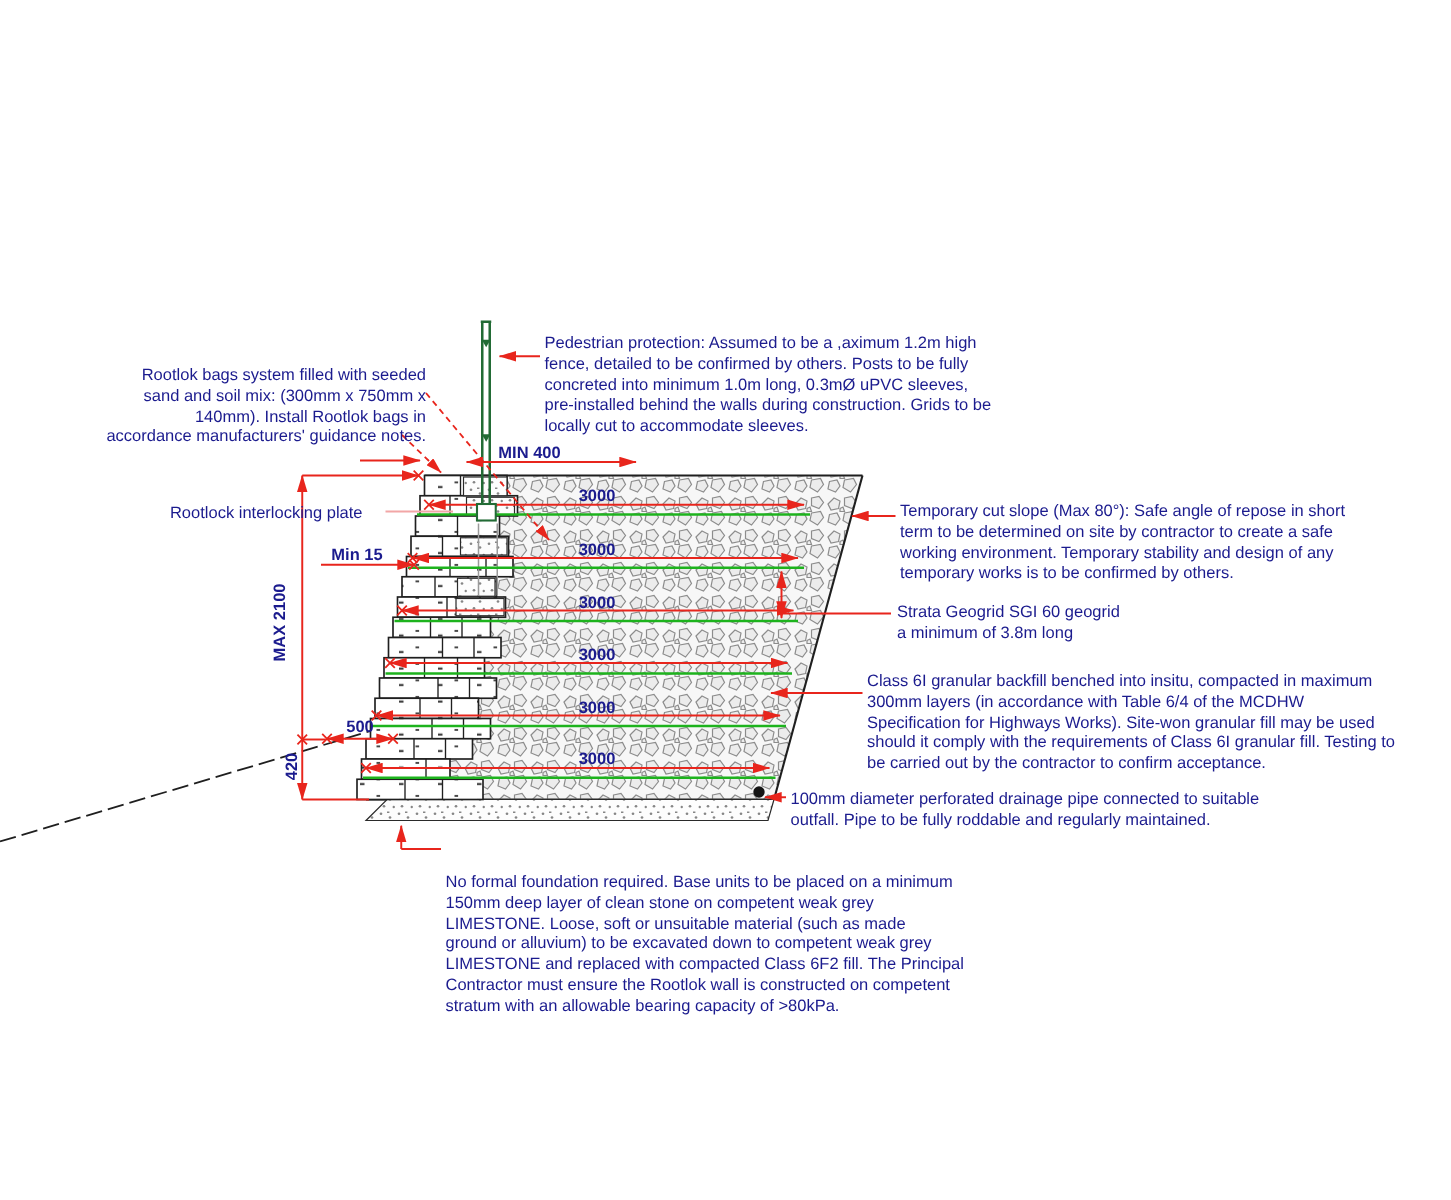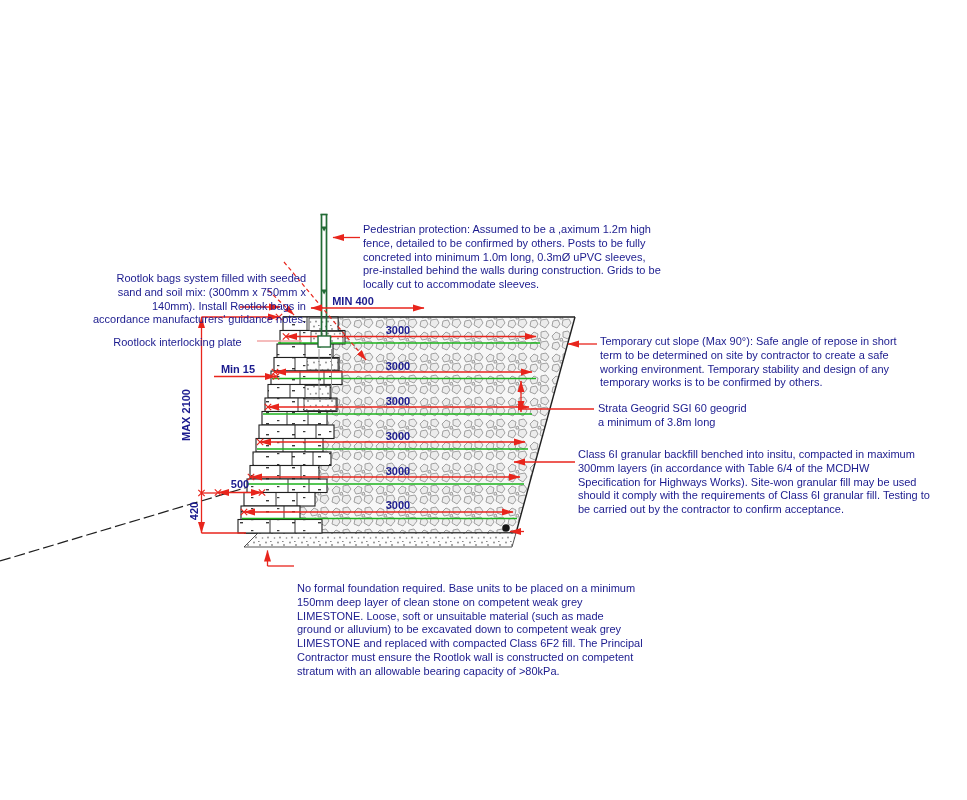--- a/index.html
+++ b/index.html
@@ -185,47 +185,49 @@
   <text class="dim" x="398" y="405" text-anchor="middle">3000</text>
   <text class="dim" x="398" y="440" text-anchor="middle">3000</text>
   <text class="dim" x="398" y="475" text-anchor="middle">3000</text>
   <text class="dim" x="398" y="509" text-anchor="middle">3000</text>
   <text class="dim" x="238" y="373" text-anchor="middle">Min 15</text>
   <text class="dim" x="240" y="488" text-anchor="middle">500</text>
   <text class="dim" transform="translate(190 415) rotate(-90)" text-anchor="middle">MAX 2100</text>
   <text class="dim" transform="translate(198 511) rotate(-90)" text-anchor="middle">420</text>
 </svg>
 
-<div class="ann right" style="left:46px;top:244px;width:260px;margin-top:28px;">Rootlok bags system filled with seeded
+<div class="ann right" style="left:24px;top:244px;width:260px;">Rootlok bags system filled with seeded
 sand and soil mix: (300mm x 750mm x
 140mm). Install Rootlok bags in
 accordance manufacturers' guidance notes.</div>
 
 <div class="ann right" style="left:100px;top:336px;width:155px;text-align:center;">Rootlock interlocking plate</div>
 
 <div class="ann" style="left:363px;top:223px;width:320px;">Pedestrian protection: Assumed to be a ,aximum 1.2m high
 fence, detailed to be confirmed by others. Posts to be fully
 concreted into minimum 1.0m long, 0.3mØ uPVC sleeves,
 pre-installed behind the walls during construction. Grids to be
 locally cut to accommodate sleeves.</div>
 
-<div class="ann" style="left:600px;top:335px;width:350px;">Temporary cut slope (Max 90°): Safe angle of repose in short
+<div class="ann" style="left:600px;top:335px;width:350px;">Temporary cut slope (Max 80°): Safe angle of repose in short
 term to be determined on site by contractor to create a safe
 working environment. Temporary stability and design of any
 temporary works is to be confirmed by others.</div>
 
 <div class="ann" style="left:598px;top:402px;width:220px;">Strata Geogrid SGI 60 geogrid
 a minimum of 3.8m long</div>
 
 <div class="ann" style="left:578px;top:448px;width:385px;">Class 6I granular backfill benched into insitu, compacted in maximum
 300mm layers (in accordance with Table 6/4 of the MCDHW
 Specification for Highways Works). Site-won granular fill may be used
 should it comply with the requirements of Class 6I granular fill. Testing to
 be carried out by the contractor to confirm acceptance.</div>
 
+<div class="ann" style="left:527px;top:527px;width:380px;">100mm diameter perforated drainage pipe connected to suitable
+outfall. Pipe to be fully roddable and regularly maintained.</div>
 
 <div class="ann" style="left:297px;top:582px;width:375px;">No formal foundation required. Base units to be placed on a minimum
 150mm deep layer of clean stone on competent weak grey
 LIMESTONE.  Loose, soft or unsuitable material (such as made
 ground or alluvium) to be excavated down to competent weak grey
 LIMESTONE and replaced with compacted Class 6F2 fill. The Principal
 Contractor must ensure the Rootlok wall is constructed on competent
 stratum with an allowable bearing capacity of &gt;80kPa.</div>
 
 </div>

